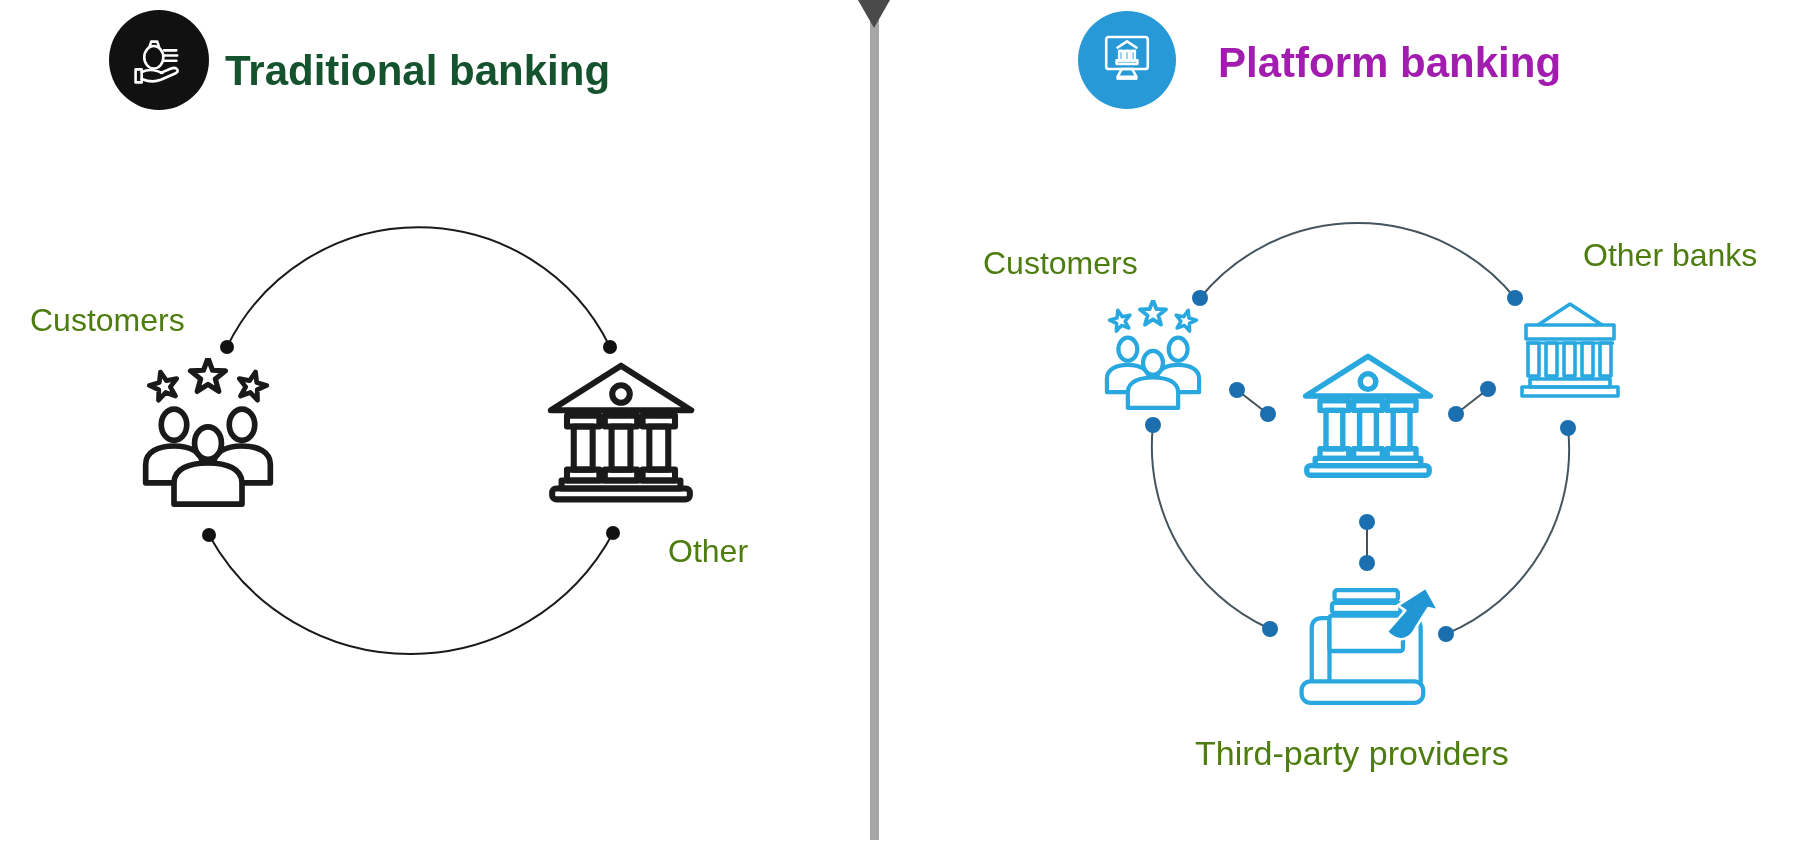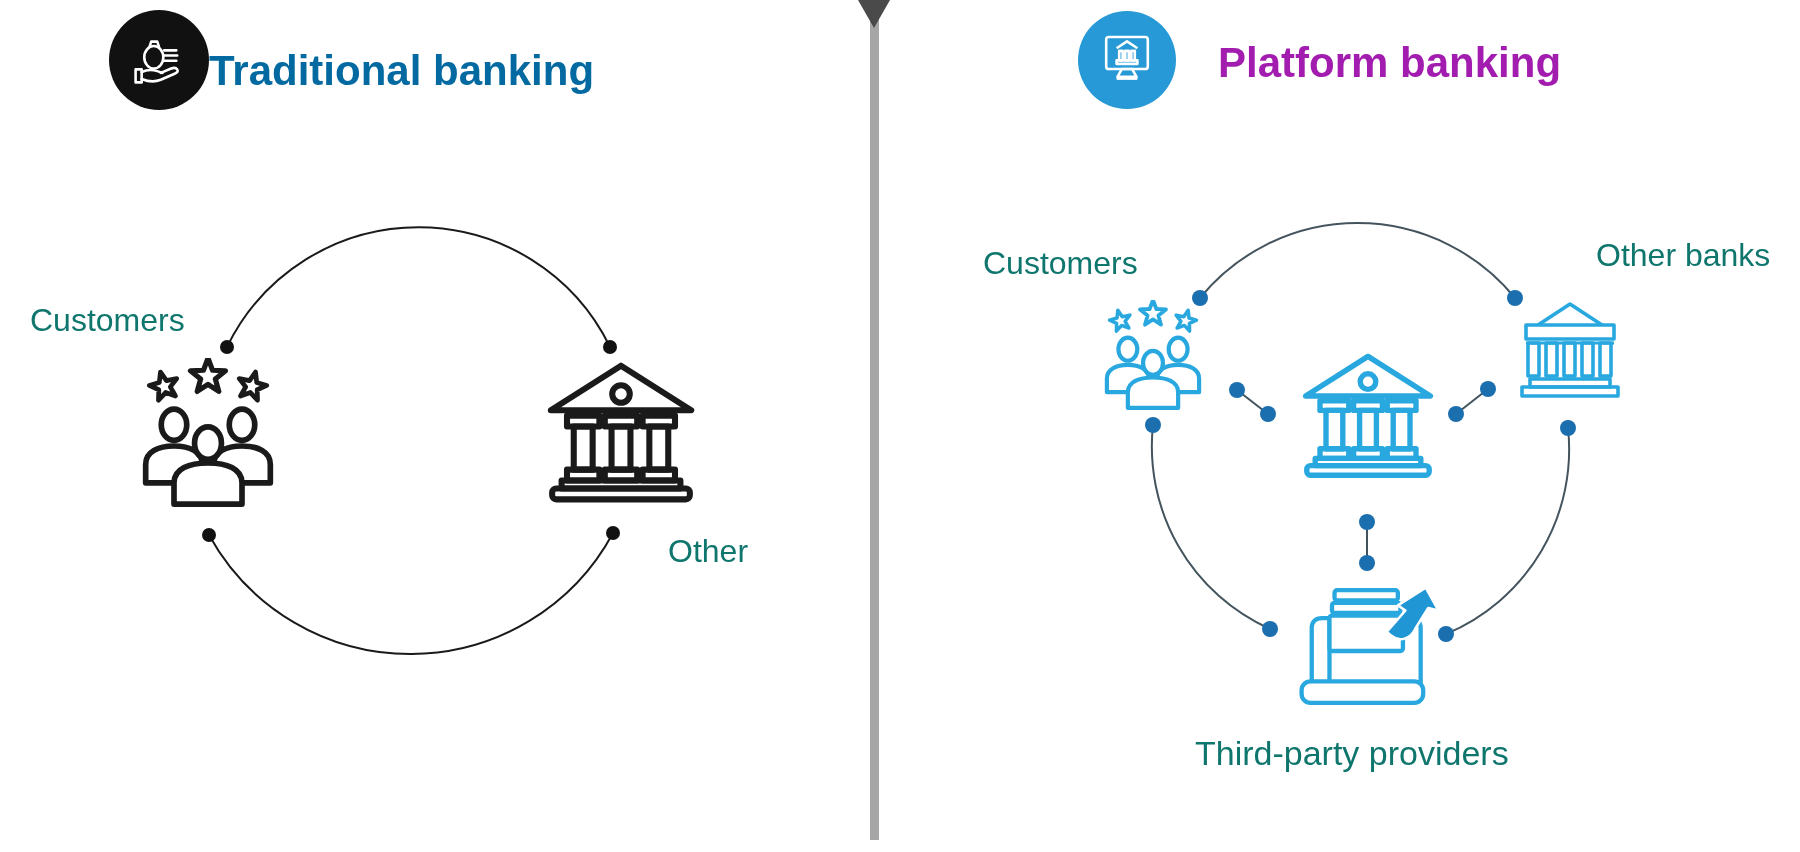--- a/index.html
+++ b/index.html
@@ -2,27 +2,27 @@
 <html><head>
 <meta charset="utf-8">
 <style>
   html,body{margin:0;padding:0;background:#ffffff;}
   #stage{
     position:relative;width:1800px;height:852px;background:#ffffff;overflow:hidden;
     font-family:"Liberation Sans", sans-serif;
   }
   .abs{position:absolute;}
   .title{font-weight:700;font-size:42px;letter-spacing:0;line-height:1.1;white-space:nowrap;}
-  .node-label{font-size:32px;color:#0f766e;line-height:1.1;white-space:nowrap;}
-  #trad-title{left:209px;top:48px;color:#0369a1;}
+  .node-label{font-size:32px;color:#4d7c0f;line-height:1.1;white-space:nowrap;}
+  #trad-title{left:225px;top:48px;color:#14532d;}
   #plat-title{left:1218px;top:40px;color:#a21caf;}
   #lbl-customers-left{left:30px;top:303px;}
   #lbl-banks{left:668px;top:534px;}
   #lbl-customers-right{left:983px;top:246px;}
-  #lbl-other-banks{left:1583px;top:238px;margin-left:13px;}
+  #lbl-other-banks{left:1583px;top:238px;}
   #lbl-third-party{left:1195px;top:735px;font-size:34px;}
   #divider-bar{left:870px;top:0;width:9px;height:840px;background:#a6a6a6;}
   #divider-cap{left:858px;top:0;width:0;height:0;
     border-left:16px solid transparent;border-right:16px solid transparent;
     border-top:28px solid #4a4a4a;}
 </style>
 </head>
 <body>
 
 <div id="stage">

